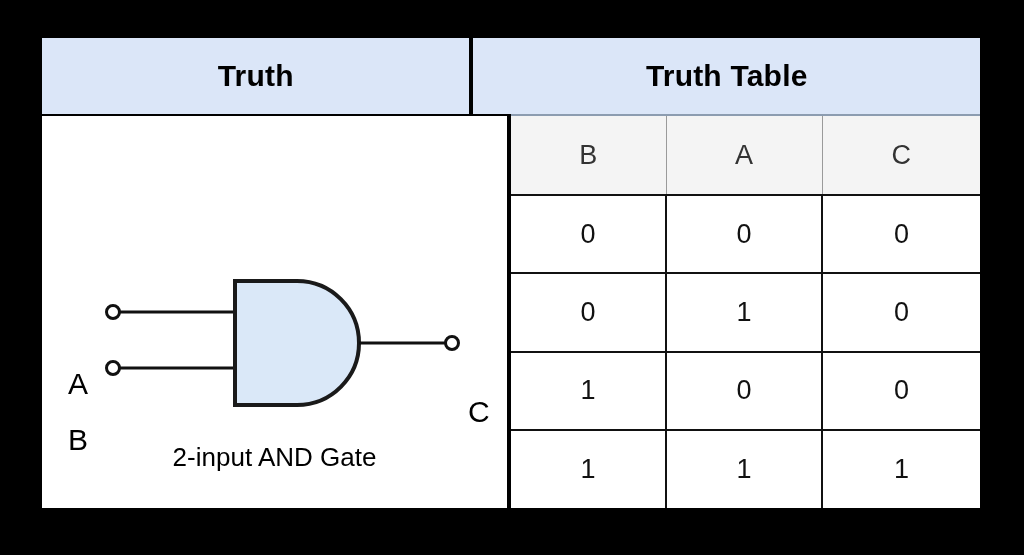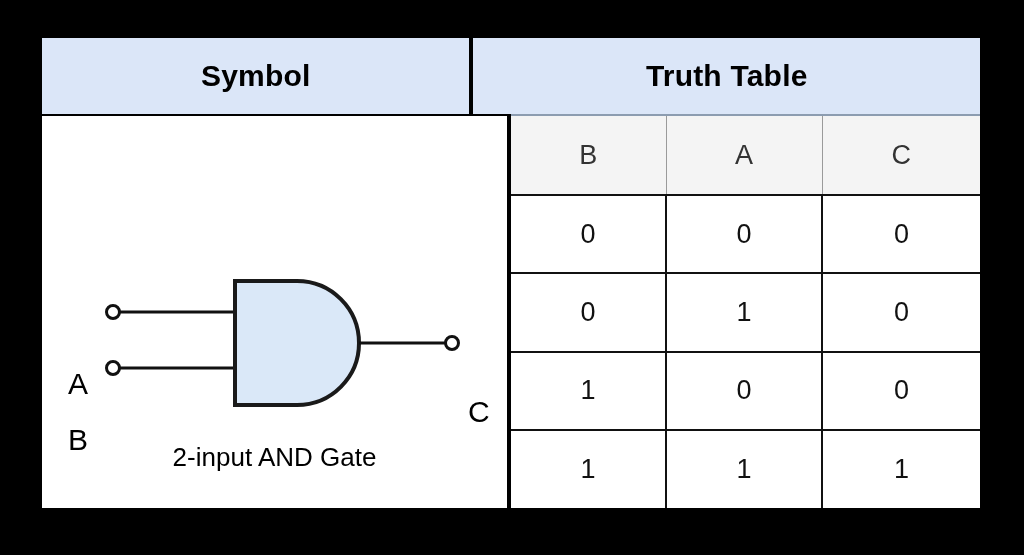--- a/index.html
+++ b/index.html
@@ -153,21 +153,21 @@
   .tt tr:last-child td { border-bottom: none; }
 </style>
 </head>
 <body>
 
 <div id="root">
   <div class="figure">
 
     <div class="header-row">
       <div class="header-cell symbol">
-        <span class="header-title">Symbol</span>
+        <span class="header-title">Truth</span>
       </div>
       <div class="header-cell truth">
         <span class="header-title">Truth Table</span>
       </div>
     </div>
 
     <div class="body-row">
 
       <div class="symbol-panel">
 

